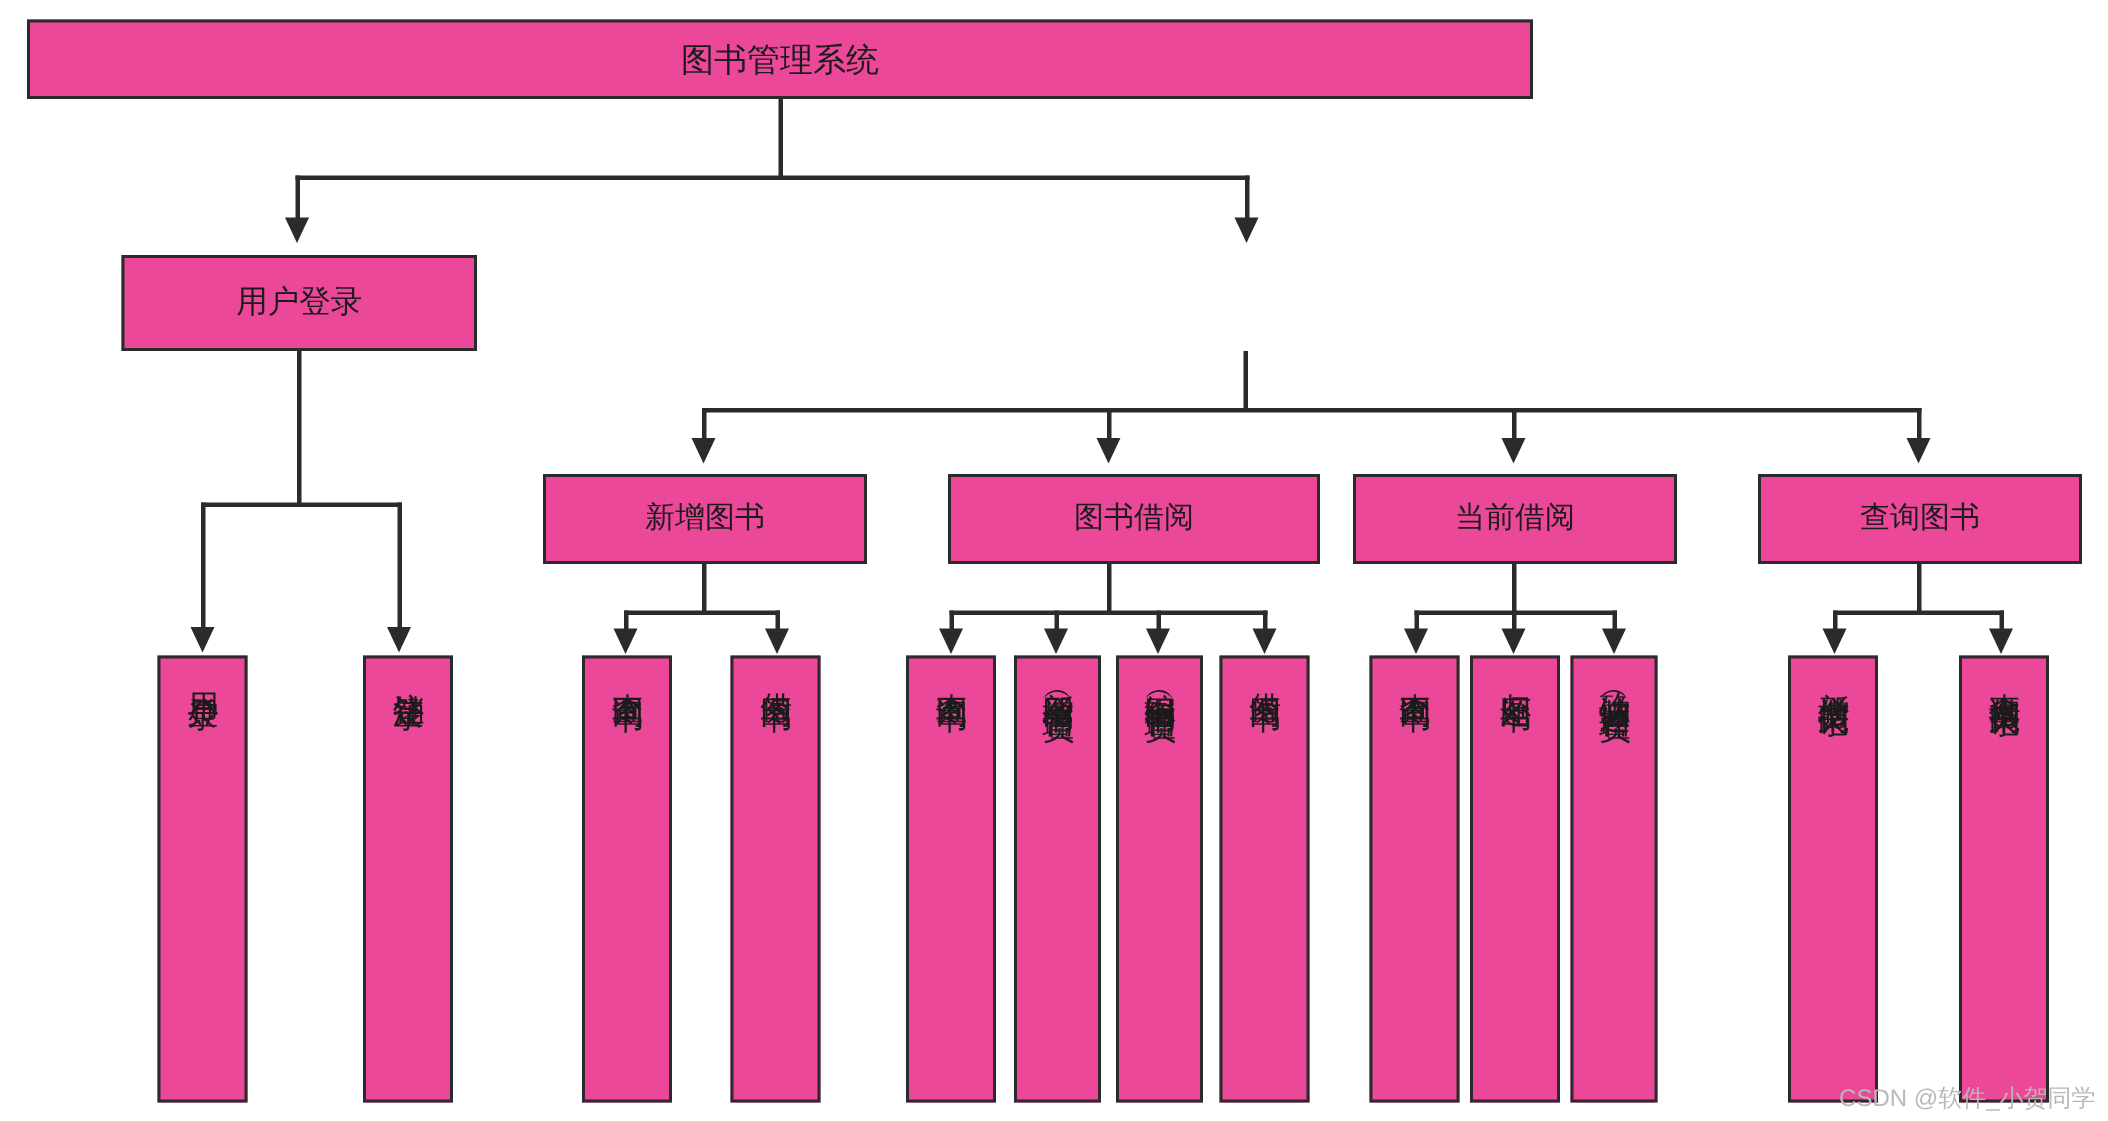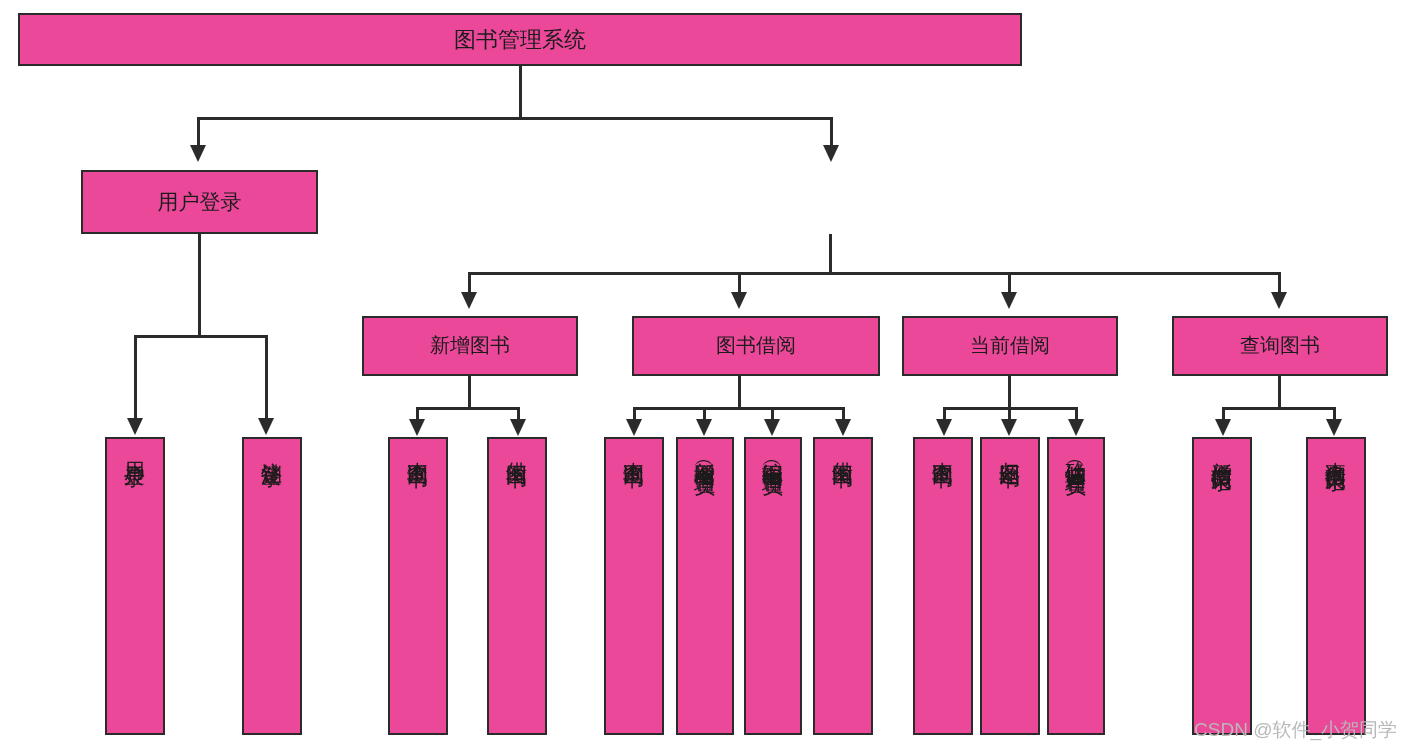--- a/index.html
+++ b/index.html
@@ -71,21 +71,21 @@
     border-right: 8px solid transparent;
     border-top: 17px solid #2b2b2b;
     z-index: 2;
   }
 
   
   #watermark {
     position: absolute;
     right: 8px;
     bottom: 4px;
-    font-size: 19px;
+    font-size: 16px;
     color: #b9b9b9;
     white-space: nowrap;
     z-index: 5;
   }
 </style>
 </head>
 <body>
 
 <div id="canvas">
 

